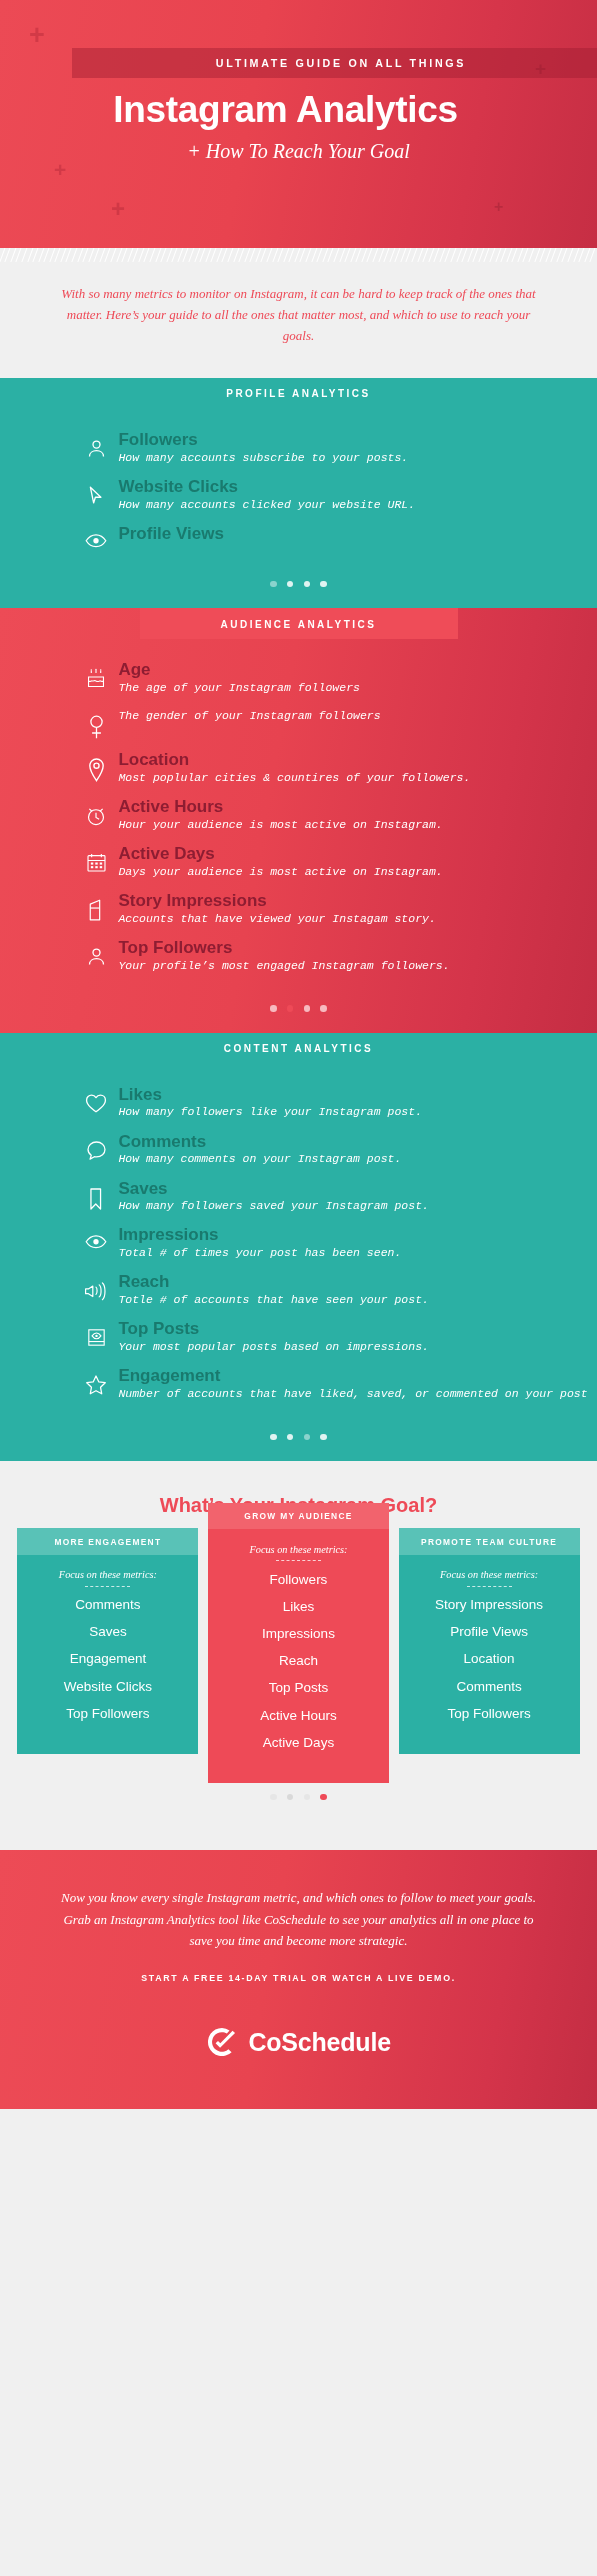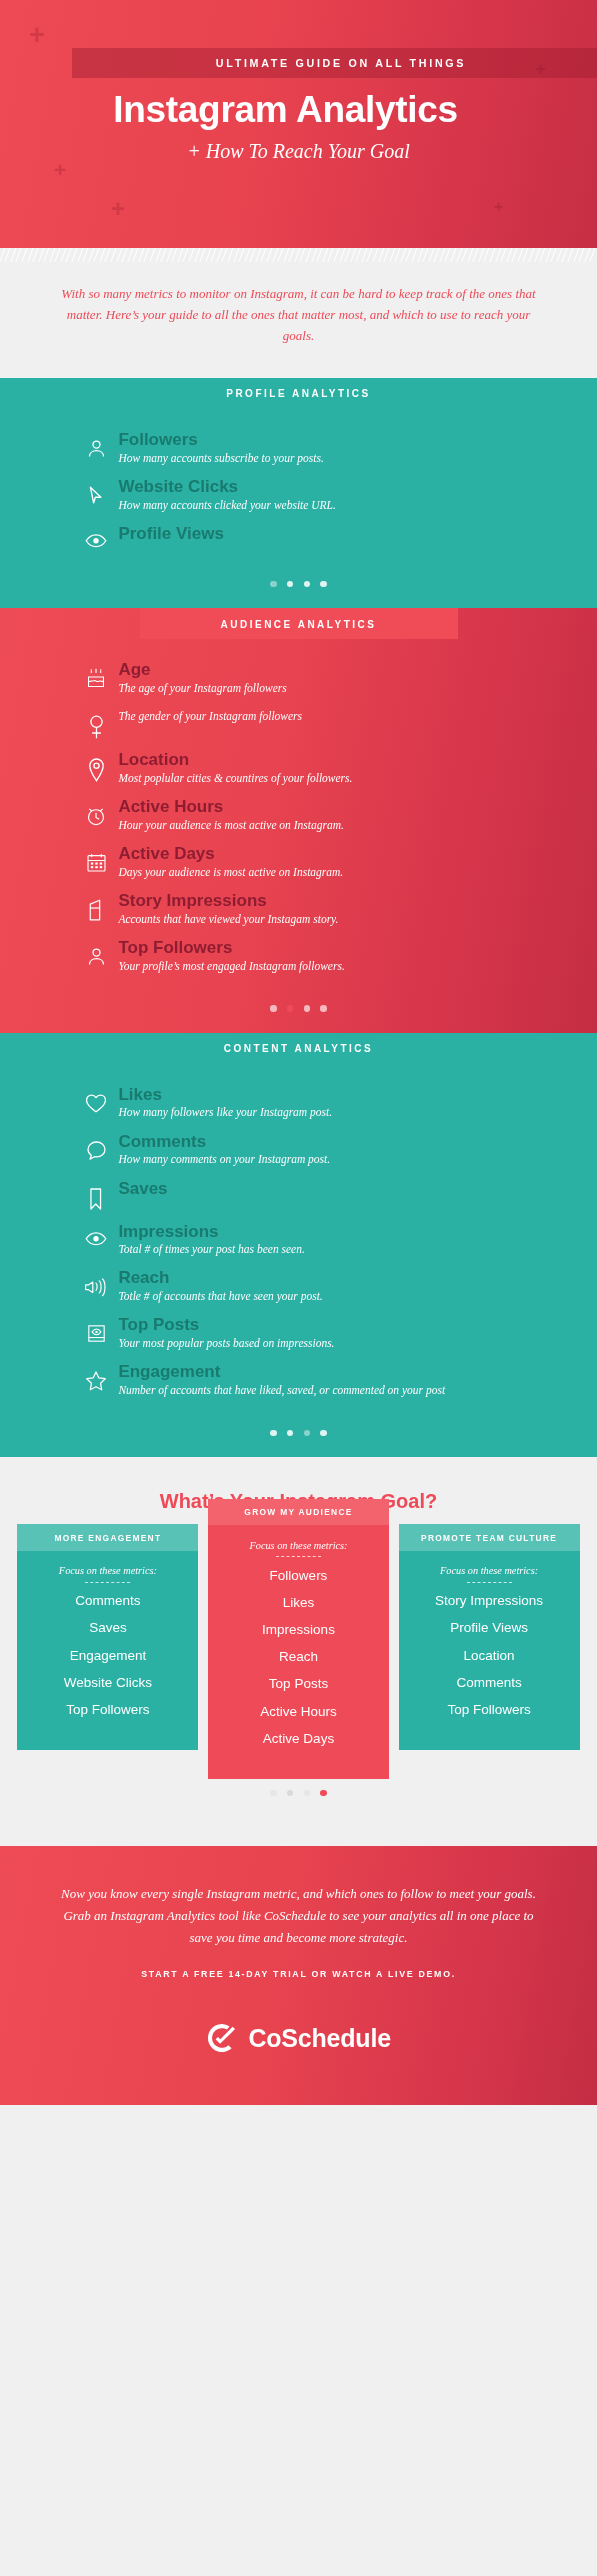--- a/index.html
+++ b/index.html
@@ -139,21 +139,21 @@
   .metric .name {
     font-size: 17px;
     font-weight: bold;
     line-height: 1.12;
     font-family: "Liberation Sans Narrow", "Liberation Sans", sans-serif;
   }
   .metric .desc {
     font-size: 11.5px;
     font-style: italic;
     color: #fff;
-    font-family: Liberation Serif, serif;
+    font-family: Liberation Mono, monospace;
     line-height: 1.4;
     margin-top: 0.8px;
   }
   .on-teal .name { color: #197a6e; }
   .on-red  .name { color: #8e1d32; }
 
   .dots {
     display: flex;
     justify-content: center;
     gap: 10.3px;
@@ -573,20 +573,21 @@
             </div>
           </div>
           <div class="metric">
             <div class="ico">
               <svg width="17.5" height="24" viewBox="0 0 20 30" fill="none" stroke="#fff" stroke-width="1.6">
                 <path d="M4 2.5h12v25l-6-6.2-6 6.2z" stroke-linejoin="round"></path>
               </svg>
             </div>
             <div class="txt">
               <div class="name">Saves</div>
+              <div class="desc">How many followers saved your Instagram post.</div>
             </div>
           </div>
           <div class="metric">
             <div class="ico">
               <svg width="22" height="17.5" viewBox="0 0 28 20" fill="none" stroke="#fff" stroke-width="1.6">
                 <path d="M1.5 10C5 4.5 9.3 2.5 14 2.5S23 4.5 26.5 10C23 15.5 18.7 17.5 14 17.5S5 15.5 1.5 10z"></path>
                 <circle cx="14" cy="10" r="3.4" fill="#fff" stroke="none"></circle>
               </svg>
             </div>
             <div class="txt">

